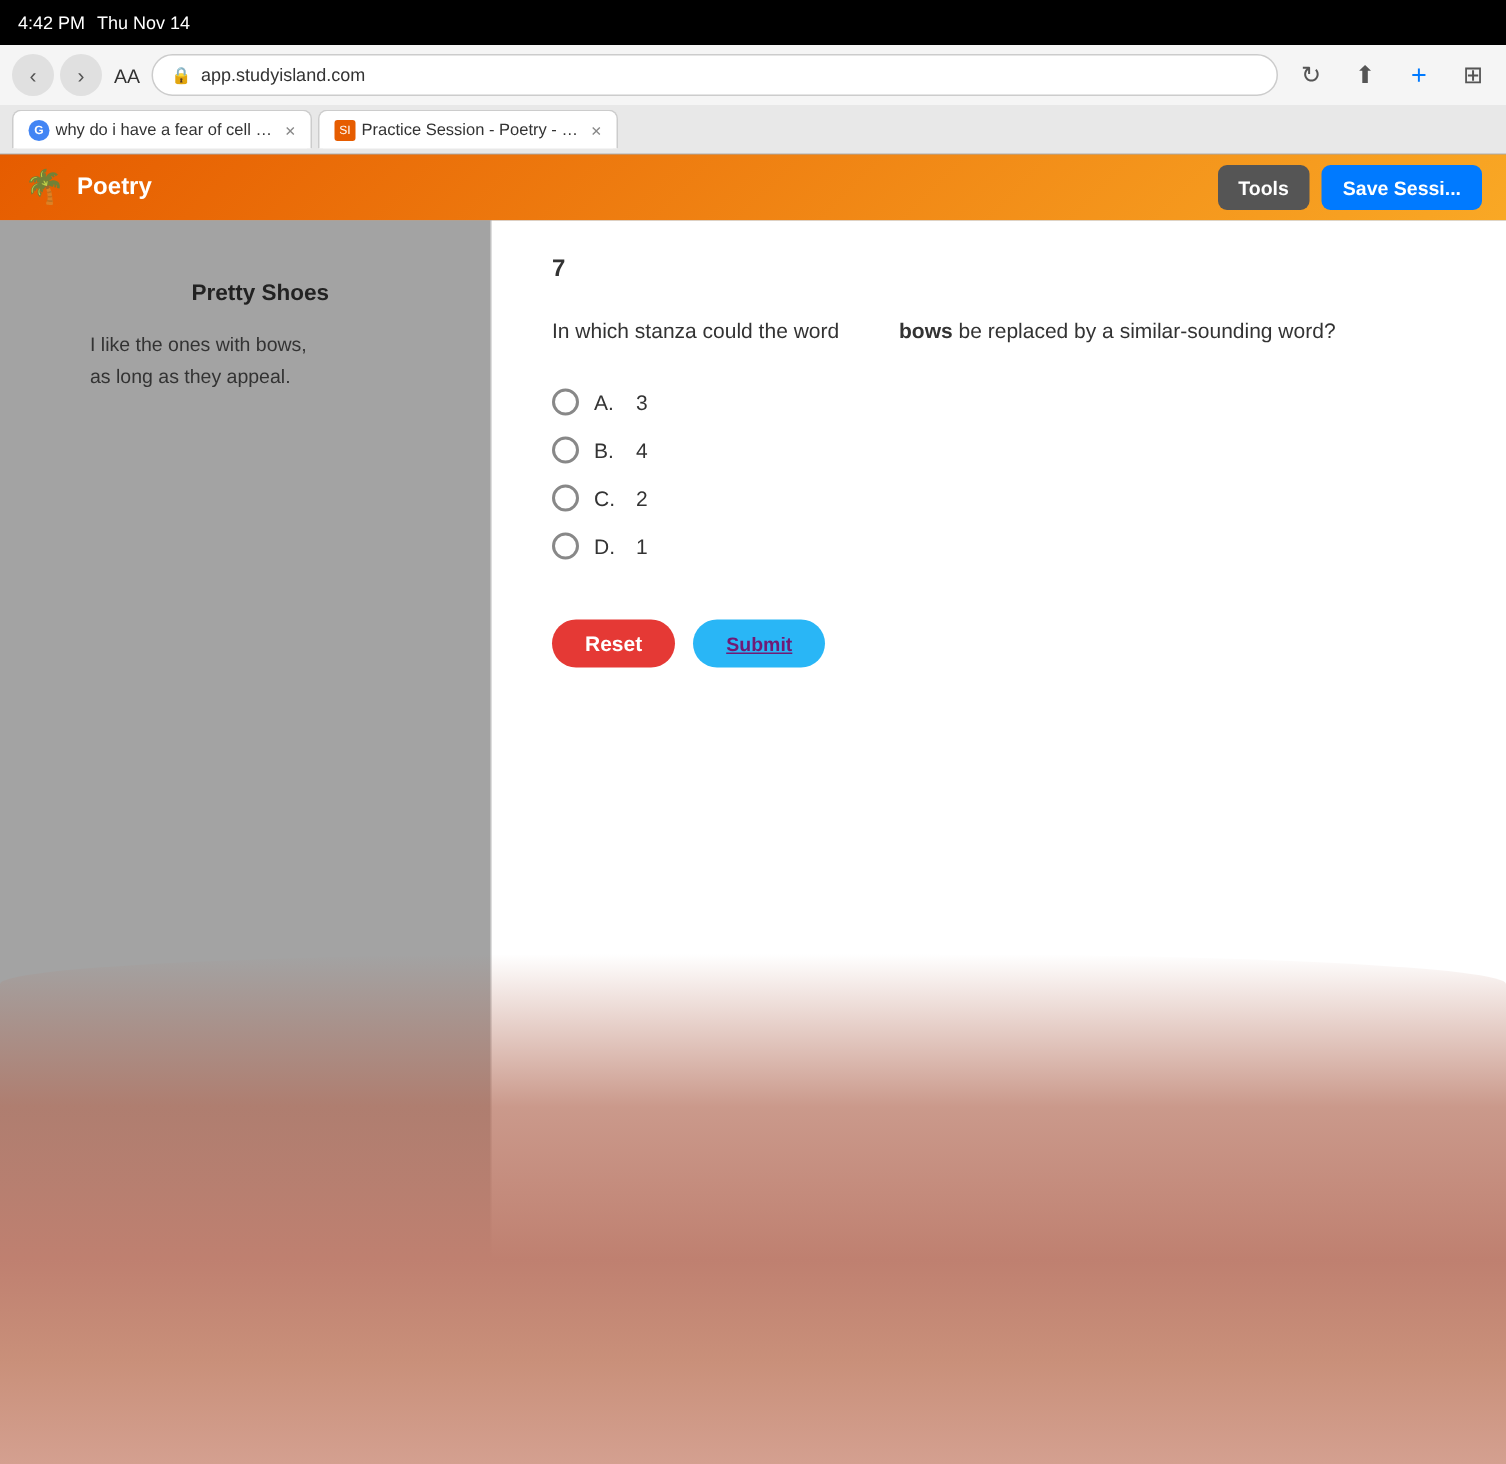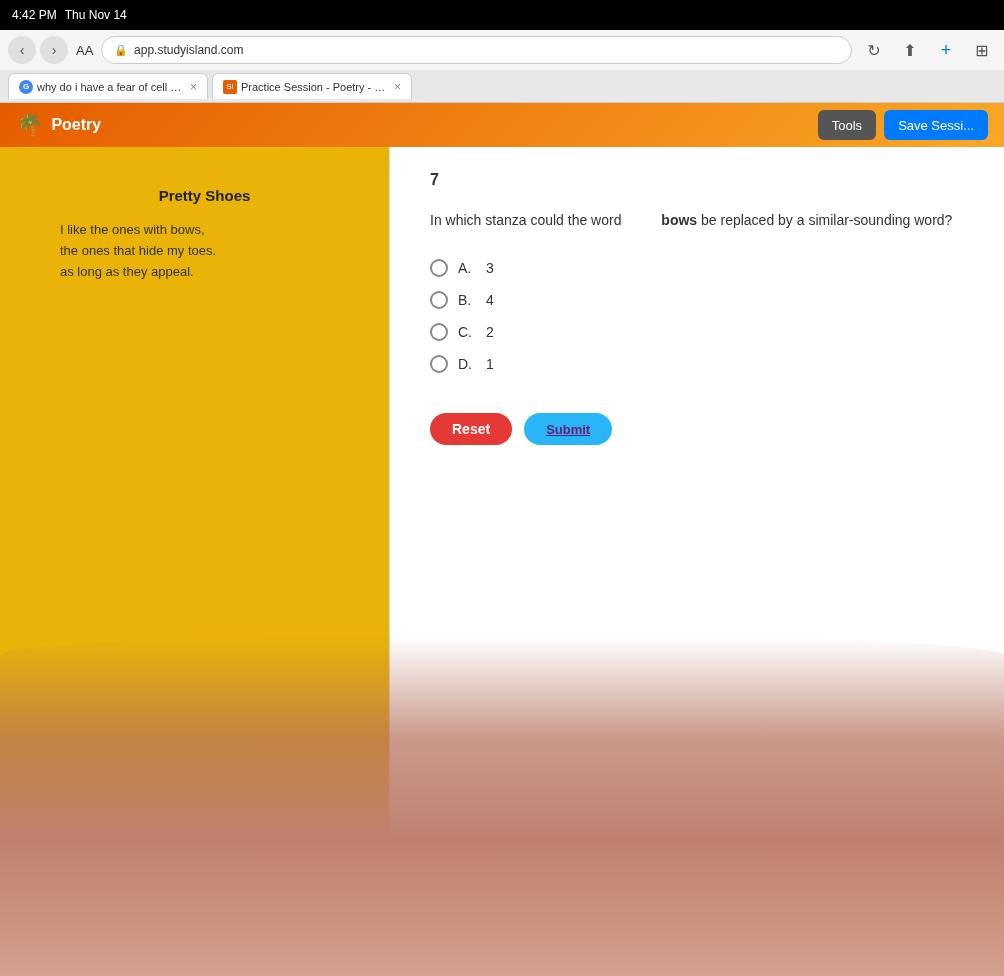--- a/index.html
+++ b/index.html
@@ -192,21 +192,21 @@
       display: flex;
       gap: 8px;
     }
 
     .header-btn {
       height: 30px;
       padding: 0 14px;
       border-radius: 6px;
       border: none;
       font-size: 13px;
-      font-weight: 400;
+      font-weight: 700;
       cursor: pointer;
     }
 
     .tools-btn {
       background: #555;
       color: #fff;
     }
 
     .save-btn {
       background: #007aff;
@@ -215,23 +215,23 @@
 
     
     .main-content {
       display: flex;
       background: #f5f5f5;
       height: calc(976px - 22px - 42px - 32px - 44px - 36px);
     }
 
     
     .poem-panel {
-      width: 390px;
+      width: 328px;
       flex-shrink: 0;
-      background: #eab308;
+      background: #a3a3a3;
       padding: 40px 40px 40px 60px;
       border-right: 1px solid #ddd;
     }
 
     .poem-title {
       font-size: 15px;
       font-weight: 700;
       text-align: center;
       margin-bottom: 16px;
       color: #222;
@@ -442,21 +442,20 @@
 </div>
 
 <div class="main-content">
 
   <div class="poem-panel">
     <div class="poem-title">Pretty Shoes</div>
 
 
     <div class="poem-stanza">
       <div class="poem-line">I like the ones with bows,</div>
-      <div class="poem-line">the ones that hide my toes.</div>
       <div class="poem-line">as long as they appeal.</div>
     </div>
   </div>
 
   <div class="question-panel">
     <div class="question-number">7</div>
 
     <div class="question-text">
       <span>In which stanza could the word </span><strong>bows</strong><span> be replaced by a similar-sounding word?</span>
     </div>

